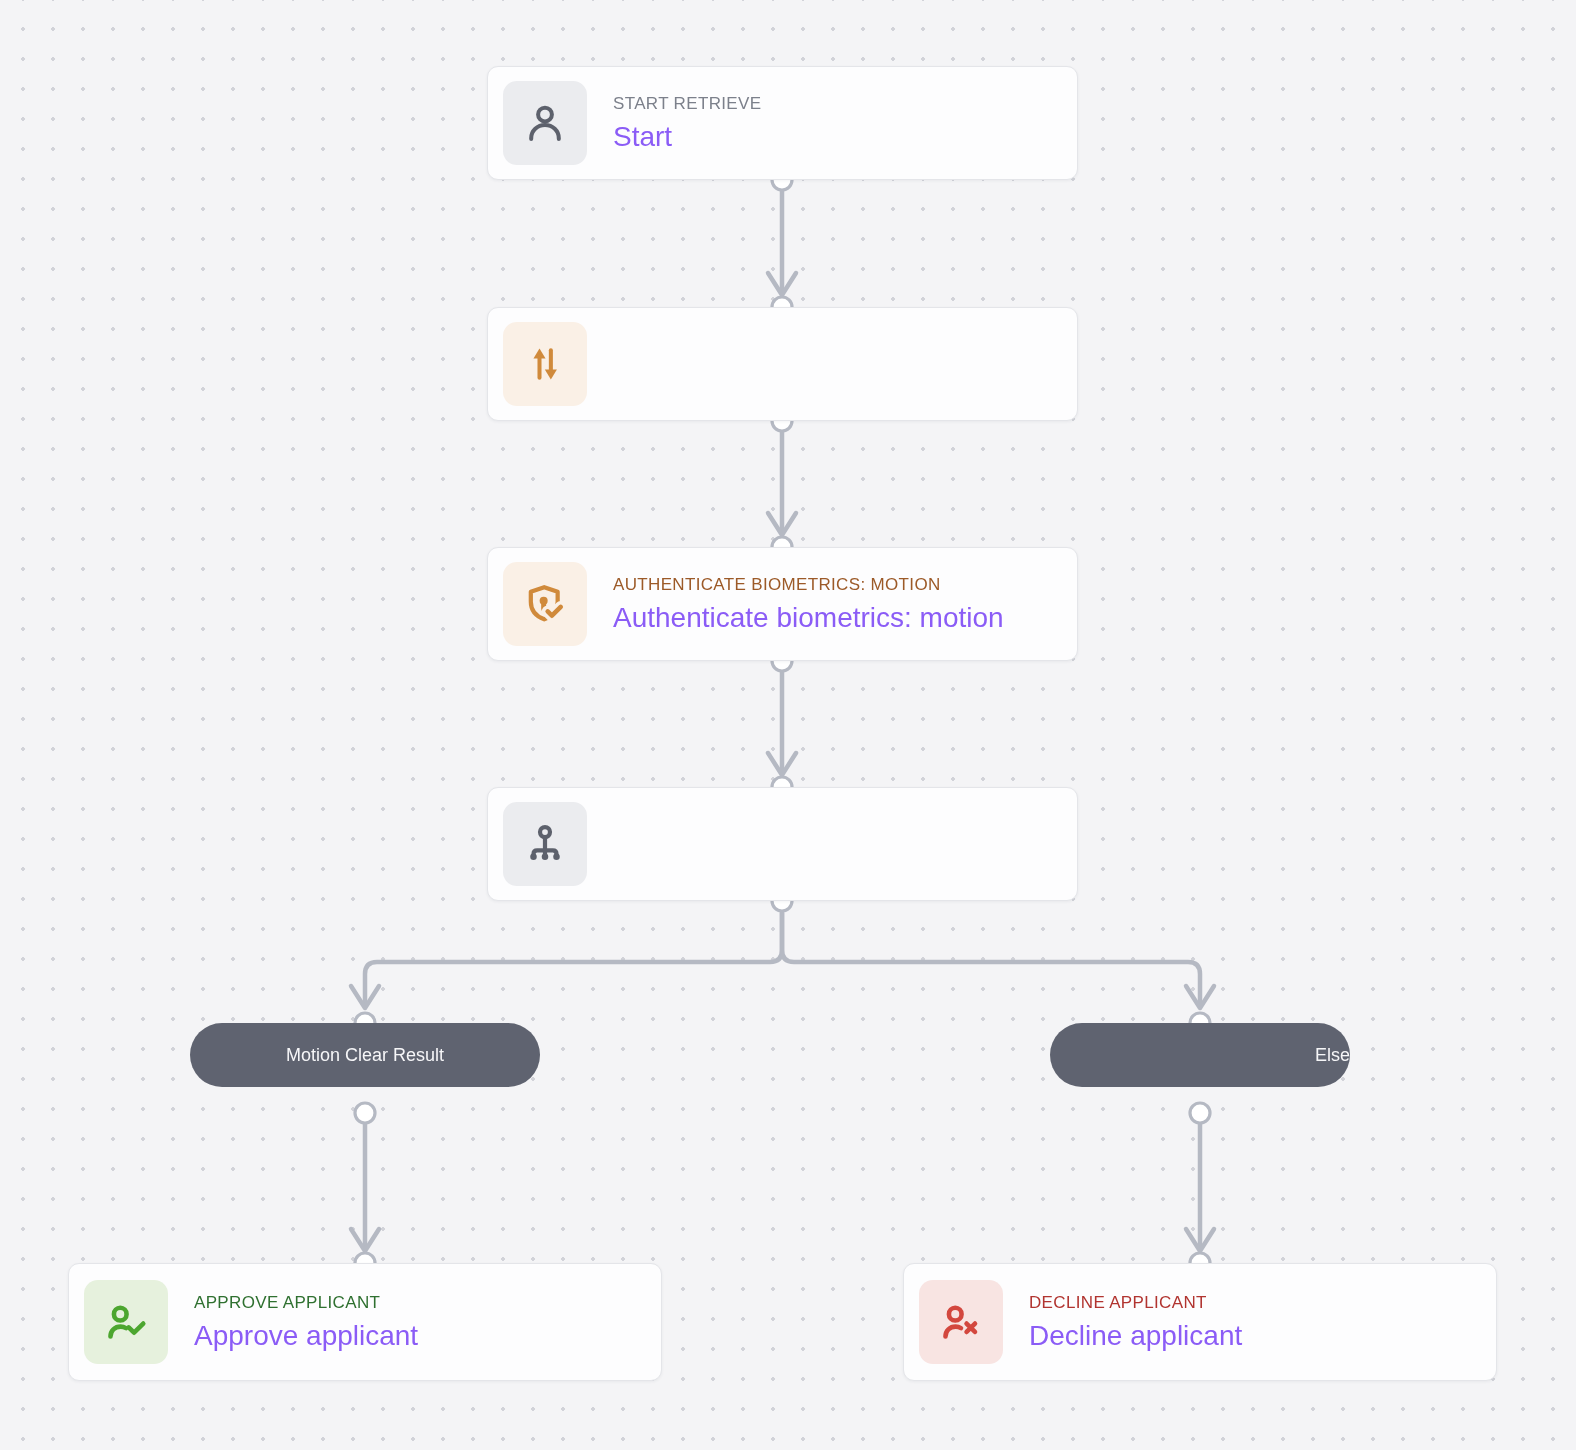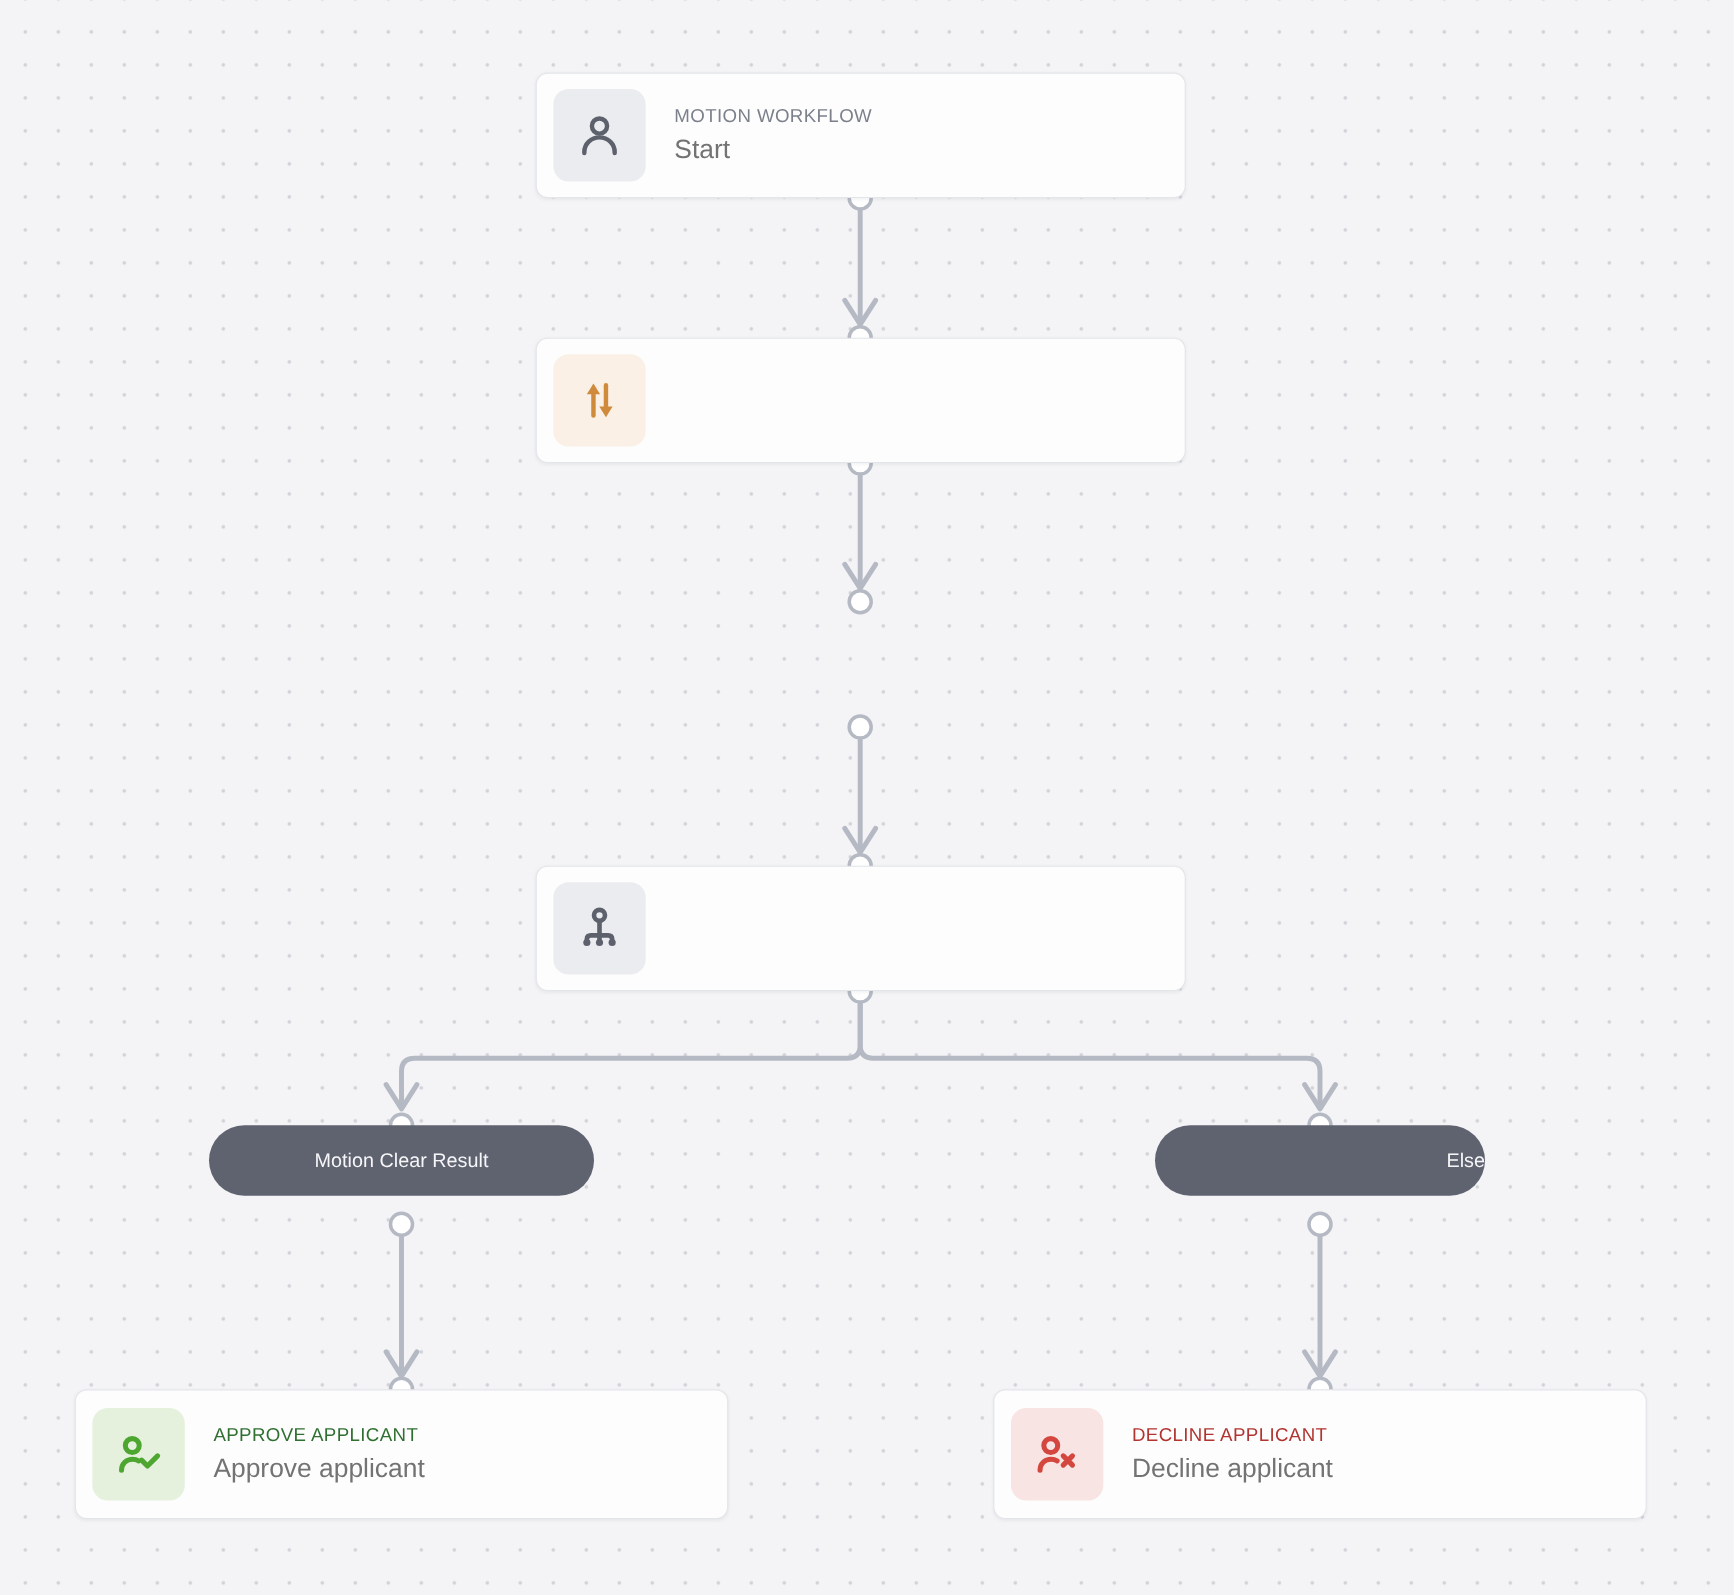--- a/index.html
+++ b/index.html
@@ -19,21 +19,21 @@
     box-shadow:0 1px 3px rgba(40,44,60,.06);
     display:flex;align-items:center;
   }
   .node-card.wide{width:594px;height:118px;}
   .icon-box{
     width:84px;height:84px;border-radius:14px;margin-left:15px;flex:none;
     display:flex;align-items:center;justify-content:center;
   }
   .node-text{margin-left:26px;}
   .node-type{font-size:17px;letter-spacing:.02em;margin-bottom:7px;font-weight:400;}
-  .node-title{font-size:24px;color:#737373;}
+  .node-title{font-size:28px;color:#8b5cf6;}
   .accent-gray  .icon-box{background:#ebecef;}
   .accent-gray  .node-type{color:#7c808b;}
   .accent-orange .icon-box{background:#faf0e6;}
   .accent-orange .node-type{color:#9c5a28;}
   .accent-green .icon-box{background:#e6f1dd;}
   .accent-green .node-type{color:#2f7030;}
   .accent-red   .icon-box{background:#f8e4e2;}
   .accent-red   .node-type{color:#b13430;}
   .pill{
     position:absolute;height:64px;background:#5f6370;border-radius:45px;
@@ -95,36 +95,51 @@
   </svg>
 
   <div class="node-card accent-gray" style="left:487px;top:66px;">
     <div class="icon-box">
       <svg width="46" height="46" viewBox="0 0 24 24" fill="none" stroke="#5d616c" stroke-width="2.1" stroke-linecap="round">
         <circle cx="12" cy="7.6" r="3.6"></circle>
         <path d="M4.8 20.4 v-.5 a7.2 6.9 0 0 1 14.4 0 v.5"></path>
       </svg>
     </div>
     <div class="node-text">
-      <div class="node-type">MOTION WORKFLOW</div>
+      <div class="node-type">START RETRIEVE</div>
       <div class="node-title">Start</div>
     </div>
   </div>
 
   <div class="node-card accent-orange" style="left:487px;top:307px;">
     <div class="icon-box">
       <svg width="44" height="44" viewBox="0 0 24 24" fill="none" stroke="#d08a3b" stroke-width="2.2" stroke-linecap="round">
         <path d="M9 19.5 V8"></path>
         <path d="M9 3.6 L5.7 9 H12.3 Z" fill="#d08a3b" stroke="none"></path>
         <path d="M15.2 4.5 V16"></path>
         <path d="M15.2 20.4 L11.9 15 H18.5 Z" fill="#d08a3b" stroke="none"></path>
       </svg>
     </div>
   </div>
 
+  <div class="node-card accent-orange" style="left:487px;top:547px;">
+    <div class="icon-box">
+      <svg width="46" height="46" viewBox="0 0 24 24" fill="none" stroke-linecap="round" stroke-linejoin="round">
+        <path d="M11.6 3.2 L18.6 5.6 V10.8 C18.6 15.4 15.8 18.4 11.6 20 C7.4 18.4 4.6 15.4 4.6 10.8 V5.6 Z" stroke="#d08a3b" stroke-width="2.2"></path>
+        <circle cx="11.3" cy="10.3" r="2.1" fill="#d08a3b" stroke="none"></circle>
+        <path d="M11.3 11.6 V14.6" stroke="#d08a3b" stroke-width="2.6"></path>
+        <path d="M13.4 15.9 L15.6 18.1 L20.2 13.5" stroke="#faf0e6" stroke-width="6.2"></path>
+        <path d="M13.4 15.9 L15.6 18.1 L20.2 13.5" stroke="#d08a3b" stroke-width="2.4"></path>
+      </svg>
+    </div>
+    <div class="node-text">
+      <div class="node-type">AUTHENTICATE BIOMETRICS: MOTION</div>
+      <div class="node-title">Authenticate biometrics: motion</div>
+    </div>
+  </div>
 
   <div class="node-card accent-gray" style="left:487px;top:787px;">
     <div class="icon-box">
       <svg width="46" height="46" viewBox="0 0 24 24" fill="none" stroke="#5d616c" stroke-width="2.2" stroke-linecap="round" stroke-linejoin="round">
         <circle cx="12" cy="5.8" r="2.6"></circle>
         <path d="M12 8.5 V18"></path>
         <path d="M6 18 V17.2 Q6 15.3 7.9 15.3 H16.1 Q18 15.3 18 17.2 V18"></path>
         <circle cx="6" cy="18.7" r="1.7" fill="#5d616c" stroke="none"></circle>
         <circle cx="12" cy="18.7" r="1.7" fill="#5d616c" stroke="none"></circle>
         <circle cx="18" cy="18.7" r="1.7" fill="#5d616c" stroke="none"></circle>

